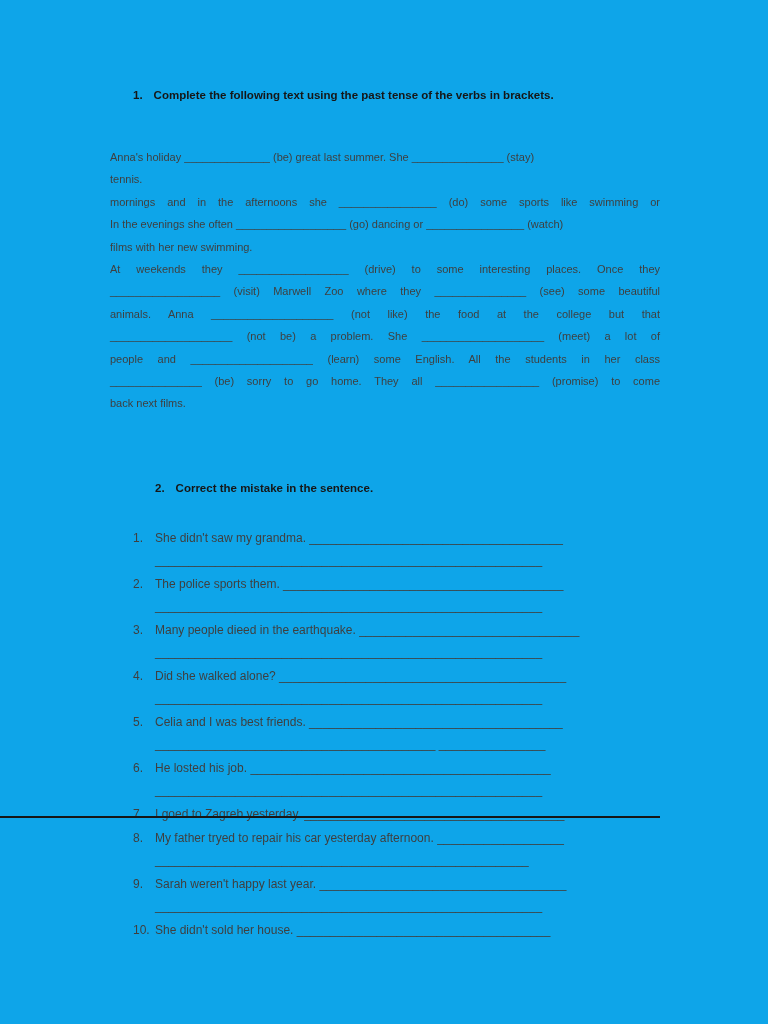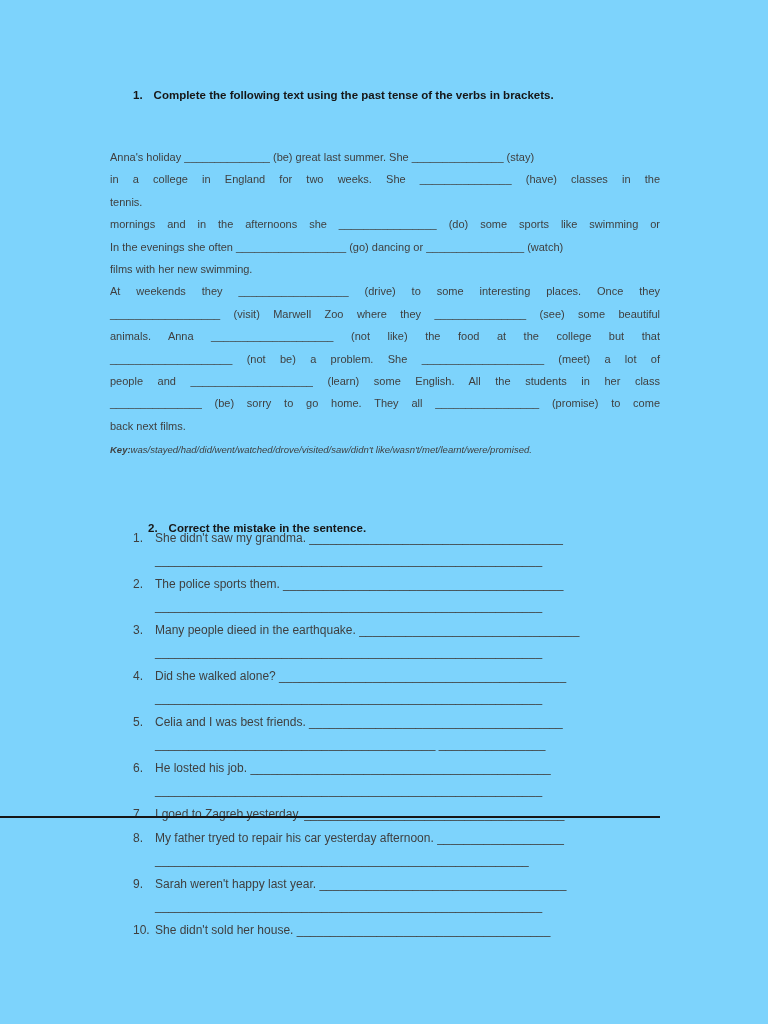--- a/index.html
+++ b/index.html
@@ -4,31 +4,31 @@
 <style>
   * { margin:0; padding:0; box-sizing:border-box; }
   html,body { background:#ffffff; }
   body {
     width:768px; height:1024px;
     font-family:"Liberation Sans", sans-serif;
     color:#3f3f3f;
     position:relative;
     overflow:hidden;
   }
-  .page { position:absolute; inset:0; background:#7dd3fc;padding-left:33px; }
+  .page { position:absolute; inset:0; background:#0ea5e9;padding-left:33px; }
 
   .heading {
     position:absolute;
     font-weight:bold;
     color:#161616;
     font-size:11.5px;
   }
   .heading .hnum { display:inline-block; margin-right:11px; }
   .h1 { top:89px; left:133px; }
-  .h2 { top:482px; left:148px;margin-top:40px; }
+  .h2 { top:482px; left:155px; }
 
   .para {
     position:absolute;
     top:146px; left:110px; width:550px;
     font-size:11px;
     line-height:22.4px;
   }
   .fline { white-space:normal; }
   .fline.just { text-align:justify; text-align-last:justify; }
 
@@ -61,37 +61,33 @@
 <body>
 
 <div class="page">
 
   <div class="heading h1">
     <span class="hnum">1.</span><span>Complete the following text using the past tense of the verbs in brackets.</span>
   </div>
 
   <div class="para">
       <div class="fline">Anna's holiday ______________ (be) great last summer. She _______________ (stay)</div>
-      <div class="fline just">in a college in England for two weeks. She _______________ (have) classes in the</div>
       <div class="fline">tennis.</div>
       <div class="fline just">mornings and in the afternoons she ________________ (do) some sports like swimming or</div>
       <div class="fline">In the evenings she often __________________ (go) dancing or ________________ (watch)</div>
       <div class="fline">films with her new swimming.</div>
       <div class="fline just">At weekends they __________________ (drive) to some interesting places. Once they</div>
       <div class="fline just">__________________ (visit) Marwell Zoo where they _______________ (see) some beautiful</div>
       <div class="fline just">animals. Anna ____________________ (not like) the food at the college but that</div>
       <div class="fline just">____________________ (not be) a problem. She ____________________ (meet) a lot of</div>
       <div class="fline just">people and ____________________ (learn) some English. All the students in her class</div>
       <div class="fline just">_______________ (be) sorry to go home. They all _________________ (promise) to come</div>
       <div class="fline">back next films.</div>
     </div>
 
-  <div class="keyline">
-    <span class="klabel">Key:</span><span>was/stayed/had/did/went/watched/drove/visited/saw/didn't like/wasn't/met/learnt/were/promised.</span>
-  </div>
 
   <div class="heading h2">
     <span class="hnum">2.</span><span>Correct the mistake in the sentence.</span>
   </div>
 
   <div class="items">
       <div class="item">
         <span class="num">1.</span>
         <div class="sent">She didn't saw my grandma. ______________________________________</div>
         <div class="blank2">__________________________________________________________</div>

